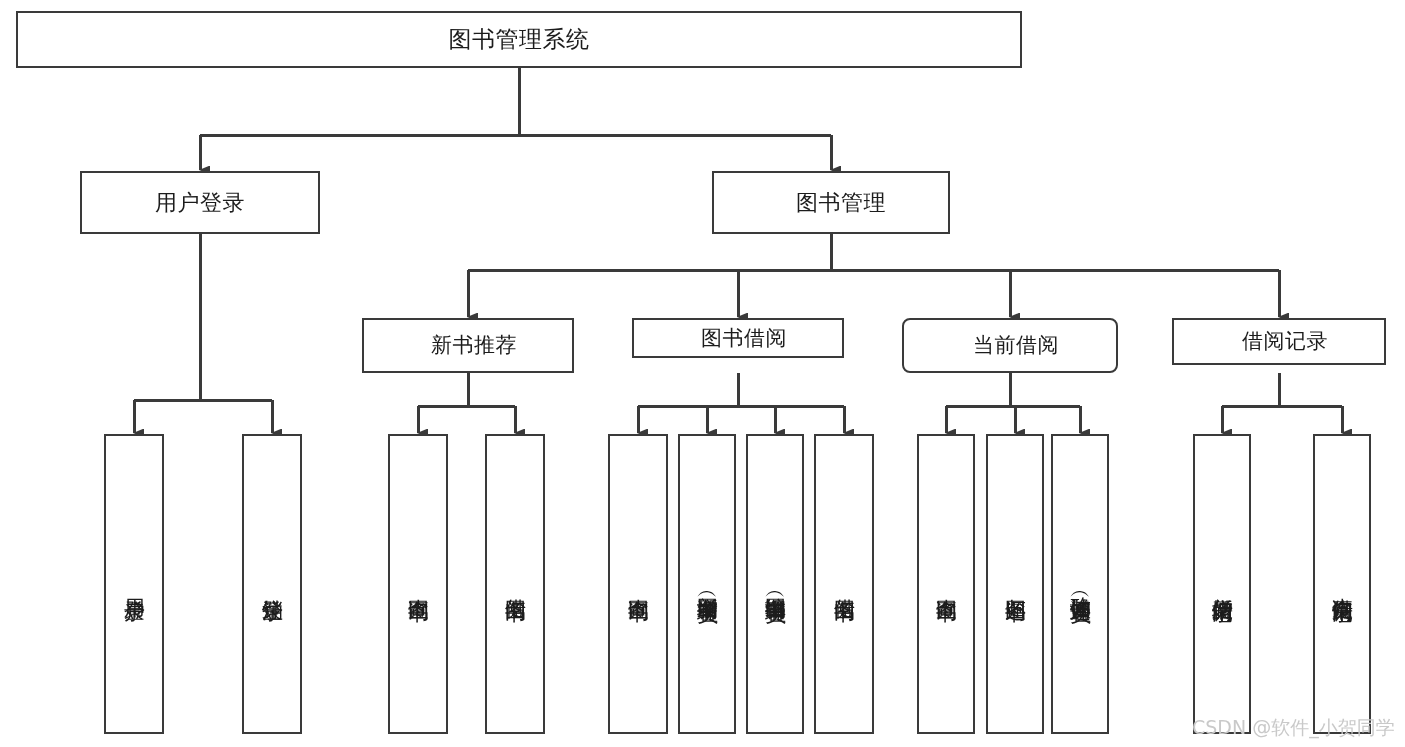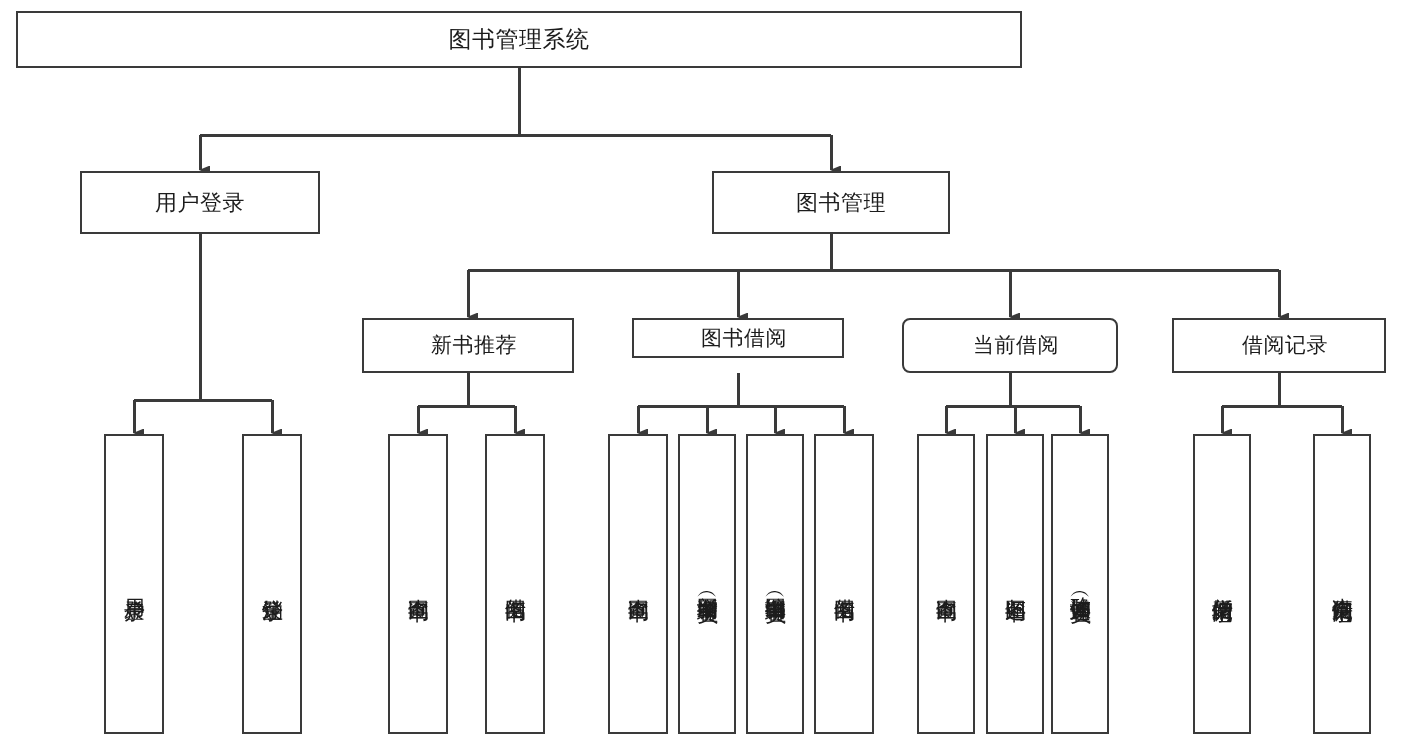--- a/index.html
+++ b/index.html
@@ -107,21 +107,21 @@
       </div>
       <div class="node-box node-l2" style="left: 362px; top: 318px; width: 212px; height: 55px;">
         <span class="node-label">新书推荐</span>
       </div>
       <div class="node-box node-l2" style="left: 632px; top: 318px; width: 212px; height: 40px;">
         <span class="node-label">图书借阅</span>
       </div>
       <div class="node-box node-l2" style="left: 902px; top: 318px; width: 216px; height: 55px; border-radius: 8px;">
         <span class="node-label">当前借阅</span>
       </div>
-      <div class="node-box node-l2" style="left: 1172px; top: 318px; width: 214px; height: 55px;">
+      <div class="node-box node-l2" style="left: 1172px; top: 318px; width: 214px; height: 47px;">
         <span class="node-label">借阅记录</span>
       </div>
       <div class="node-box node-leaf" style="left: 104px; top: 434px; width: 60px; height: 300px;">
         <span class="node-label">用户登录</span>
       </div>
       <div class="node-box node-leaf" style="left: 242px; top: 434px; width: 60px; height: 300px;">
         <span class="node-label">注销登录</span>
       </div>
       <div class="node-box node-leaf" style="left: 388px; top: 434px; width: 60px; height: 300px;">
         <span class="node-label">查询图书</span>
@@ -151,13 +151,14 @@
         <span class="node-label">确认归还（管理员）</span>
       </div>
       <div class="node-box node-leaf" style="left: 1193px; top: 434px; width: 58px; height: 300px;">
         <span class="node-label">新增借阅记录</span>
       </div>
       <div class="node-box node-leaf" style="left: 1313px; top: 434px; width: 58px; height: 300px;">
         <span class="node-label">查询借阅记录</span>
       </div>
     </div>
 
+  <div class="watermark" style="left: 1192px; top: 715px; color: rgb(201, 201, 201);">CSDN @软件_小贺同学</div>
 </div>
 
 </body></html>

